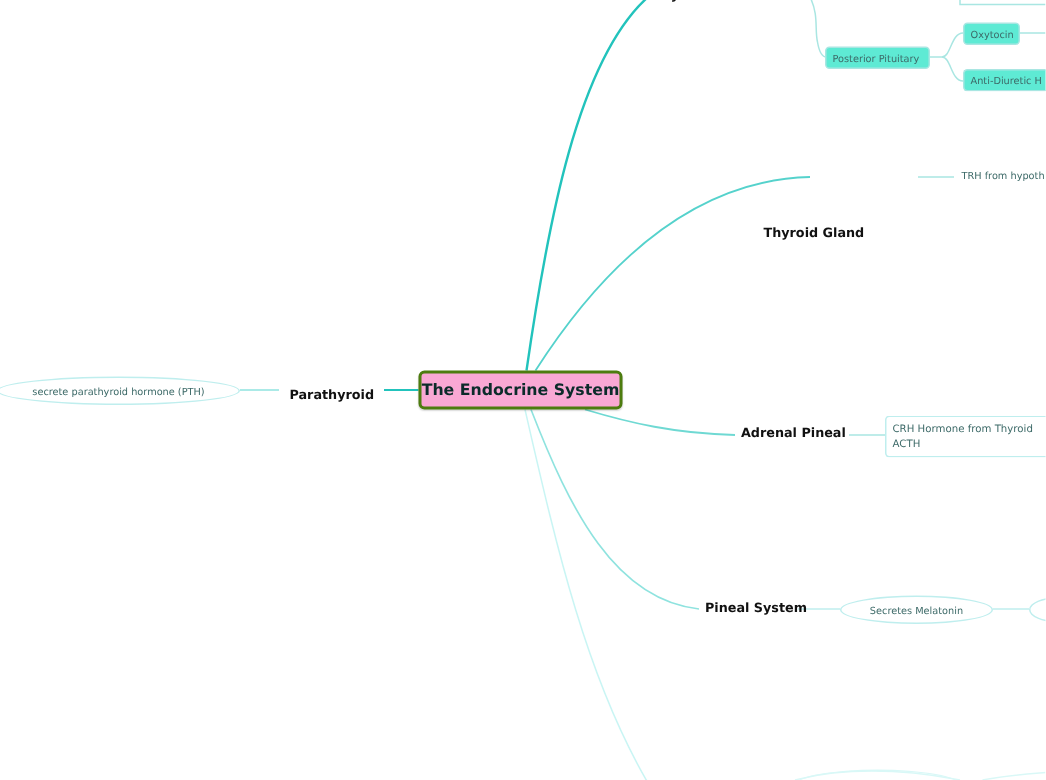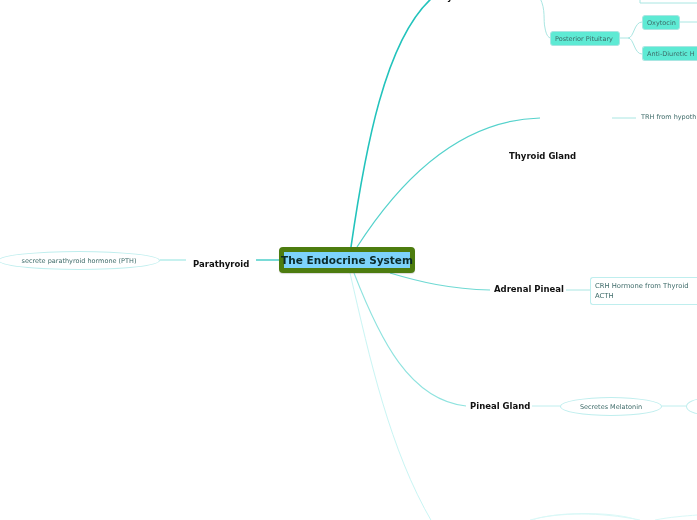--- a/index.html
+++ b/index.html
@@ -19,22 +19,22 @@
     }
     svg.links {
       position: absolute;
       left: 0; top: 0;
       width: 697px; height: 520px;
     }
     .node { position: absolute; white-space: nowrap; }
     .central {
       left: 279px; top: 247px;
       width: 136px; height: 26px;
-      background: #7dd3fc;
-      border: 5px solid #4d7c0f;
+      background: #f9a8d4;
+      border: 2px solid #4d7c0f;
       border-radius: 4px;
       box-sizing: border-box;
       font-weight: bold;
       font-size: 10.5px;
       color: #0b2b2a;
       display: flex; align-items: center; justify-content: center;
       box-shadow: 0 1px 1px rgba(0,0,0,0.15);
     }
     .main-topic {
       font-weight: bold;
@@ -143,21 +143,21 @@
 
   <div class="node main-topic" style="left:494px; top:284px;">
     <span>Adrenal Pineal</span>
   </div>
   <div class="node multiline" style="left:590px; top:277px; width:110px; height:28px; font-size:6.8px;">
     <div>CRH Hormone from Thyroid</div>
     <div>ACTH</div>
   </div>
 
   <div class="node main-topic" style="left:470px; top:401px;">
-    <span>Pineal Gland</span>
+    <span>Pineal System</span>
   </div>
   <div class="node ellipse" style="left:560px; top:397px; width:102px; height:19px; font-size:6.5px;">
     <span>Secretes Melatonin</span>
   </div>
   <div class="node ellipse" style="left:686px; top:398px; width:40px; height:17px;"></div>
 
   <div class="node main-topic" style="left:193px; top:259px;">
     <span>Parathyroid</span>
   </div>
   <div class="node ellipse" style="left:-2px; top:251px; width:162px; height:19px; font-size:6.5px;">

